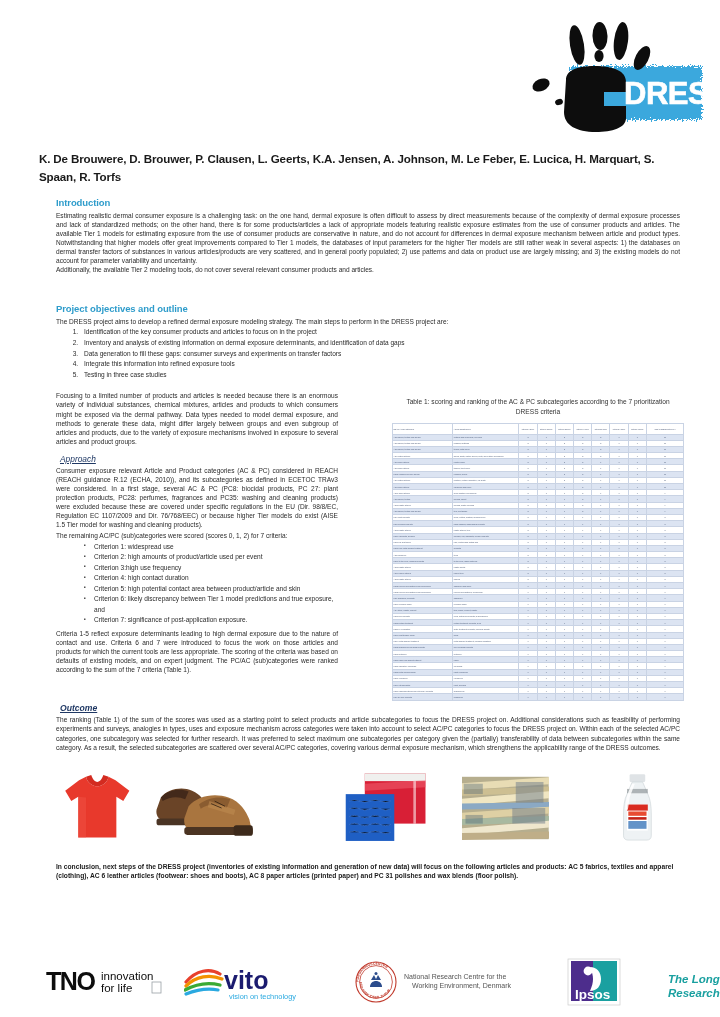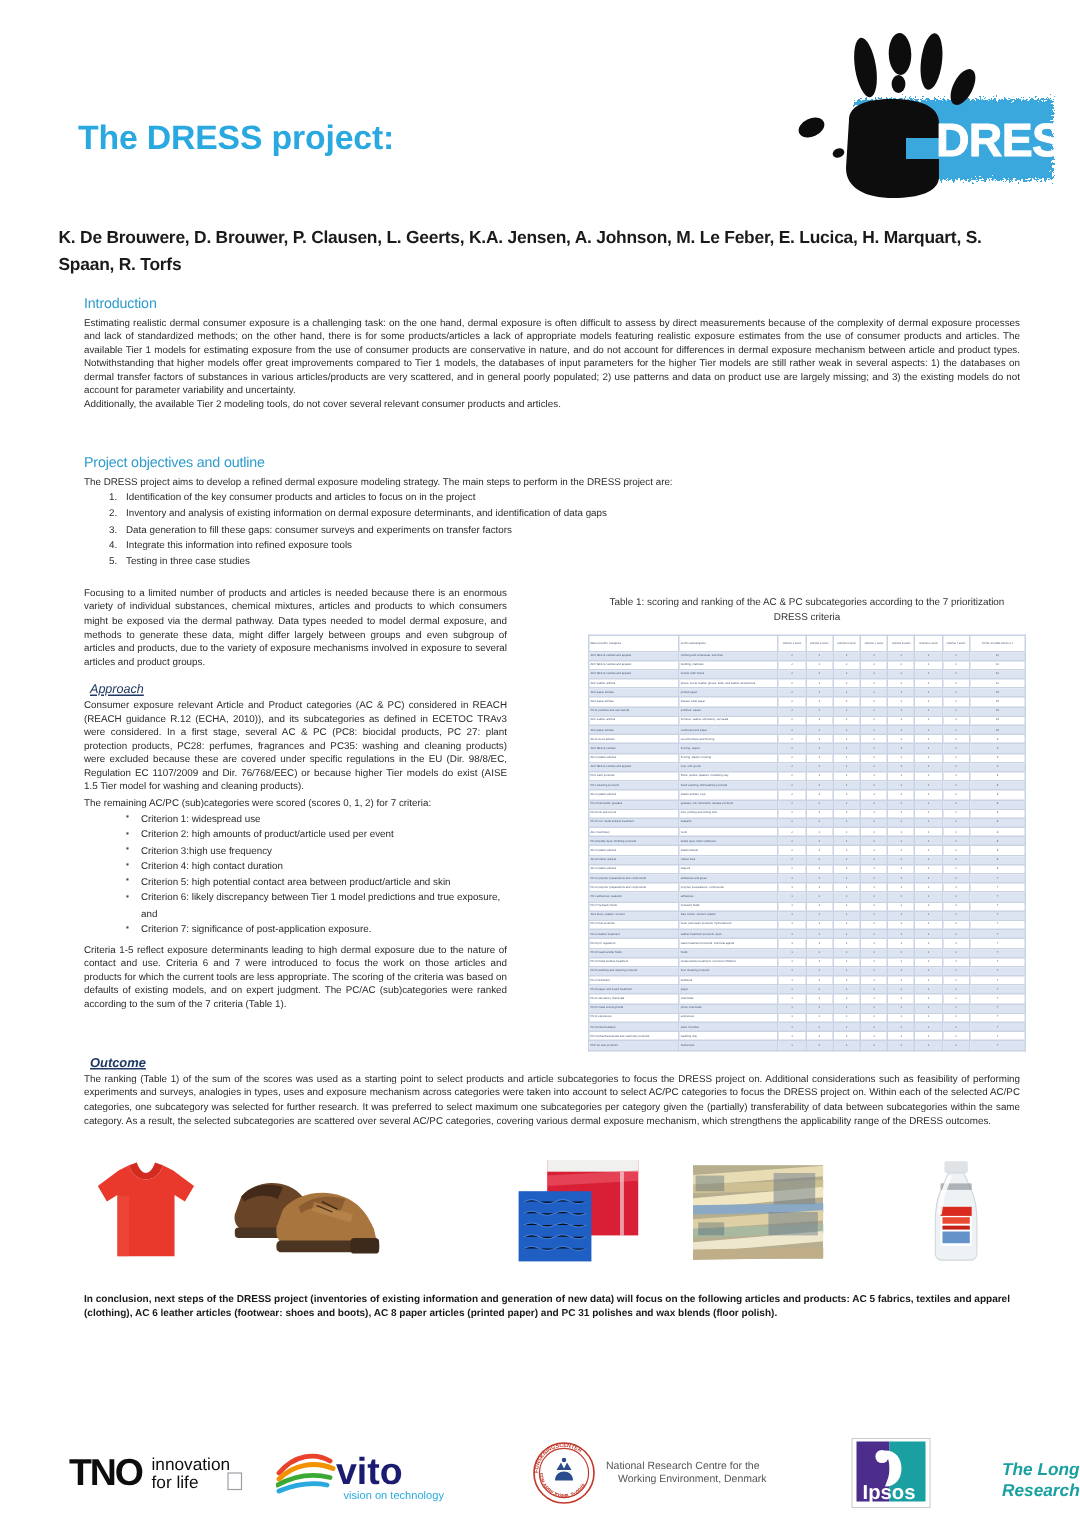--- a/index.html
+++ b/index.html
@@ -51,21 +51,21 @@
     font-size: 11.6px;
     font-weight: bold;
     line-height: 1.52;
     color: #1a1a1a;
     letter-spacing: -0.15px;
   }
 
   
   .section-head {
     color: #2e9ccb;
-    font-weight: normal;
+    font-weight: bold;
     letter-spacing: -0.1px;
   }
   #introduction-head, #objectives-head { font-size: 9.5px; }
   #selection-head { font-size: 11.5px; }
 
   .body-text {
     font-size: 6.55px;
     line-height: 1.38;
     color: #2b2b2b;
   }
@@ -227,21 +227,20 @@
   .lg-nfa    { margin-left: 38px; }
   .lg-ipsos  { margin-left: 42px; }
   .lg-lri    { margin-left: 40px; }
 </style>
 </head>
 <body>
 
 <div id="header">
 
   <div class="title-block">
-    <div class="title-line">The DRESS project:</div>
   </div>
 
   <div id="dress-logo">
     <svg viewBox="0 0 200 122" xmlns="http://www.w3.org/2000/svg">
       <defs>
         <filter id="rough" x="-12%" y="-25%" width="128%" height="152%">
           <feTurbulence type="fractalNoise" baseFrequency="0.62" numOctaves="4" seed="7" result="n"></feTurbulence>
           <feDisplacementMap in="SourceGraphic" in2="n" scale="9" xChannelSelector="R" yChannelSelector="G"></feDisplacementMap>
         </filter>
       </defs>

